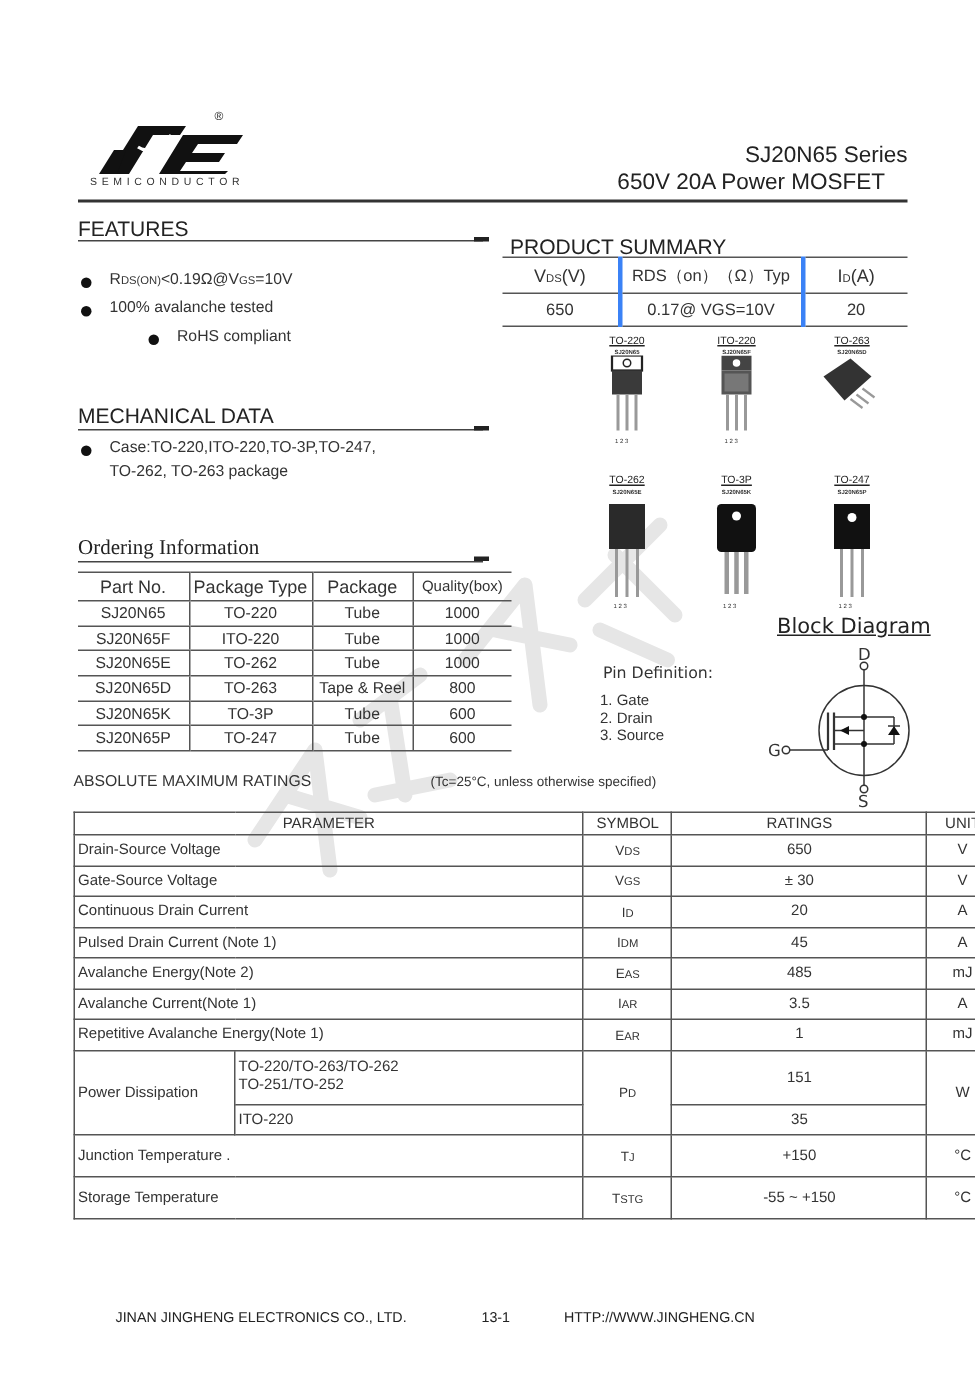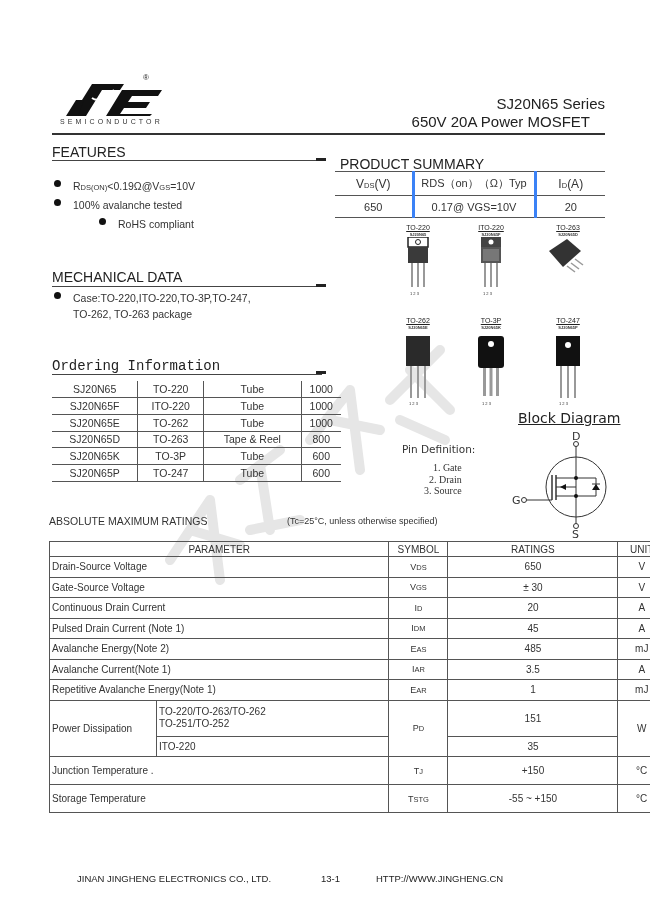--- a/index.html
+++ b/index.html
@@ -14,21 +14,21 @@
   .reg { left: 143px; top: 73px; font-size: 8px; color: #222; }
   .series { right: 45px; top: 95px; font-size: 15px; color: #222; text-align: right; }
   .subtitle { right: 60px; top: 113px; font-size: 15px; color: #222; text-align: right; }
   .header-rule { left: 52px; top: 133px; width: 553px; height: 2px; background: #333; }
 
   
   .sec-head { font-size: 14px; color: #222; }
   .sec-rule { height: 1px; background: #444; }
   .sec-tab { width: 10px; height: 3px; background: #222; }
 
-  .bullet-row { display: flex; align-items: flex-start; font-size: 10.5px; color: #333; }
+  .bullet-row { display: flex; align-items: flex-end; font-size: 10.5px; color: #333; }
   .dot { width: 7px; height: 7px; border-radius: 50%; background: #111; margin-right: 12px; flex-shrink: 0; }
   sub.s, .sm { font-size: 7.5px; vertical-align: baseline; }
 
   
   .ps-table { left: 335px; top: 171px; width: 270px; border-collapse: collapse; font-size: 11px; color: #333; }
   .ps-table td { border-top: 1px solid #555; border-bottom: 1px solid #555; text-align: center; height: 22px; }
   .ps-table td + td { border-left: 3px solid #3b82f6; }
   .ps-table tr.h td { font-size: 12px; height: 24px; margin-top: 16px; }
 
   
@@ -186,25 +186,31 @@
 
 <div class="abs sec-head" style="left:52px;top:269px;">MECHANICAL DATA</div>
 <div class="abs sec-rule" style="left:52px;top:286px;width:270px;"></div>
 <div class="abs sec-tab" style="left:316px;top:284px;"></div>
 <div class="abs bullet-row" style="left:54px;top:292px;">
   <span class="dot"></span>
   <span>Case:TO-220,ITO-220,TO-3P,TO-247,</span>
 </div>
 <div class="abs" style="left:73px;top:308px;font-size:10.5px;color:#333;">TO-262, TO-263 package</div>
 
-<div class="abs" style="left:52px;top:358px;font-size:14px;font-family:Liberation Mono, monospace;color:#222;">Ordering Information</div>
+<div class="abs" style="left:52px;top:358px;font-size:14px;font-family:Liberation Serif, serif;color:#222;">Ordering Information</div>
 <div class="abs sec-rule" style="left:52px;top:374px;width:270px;"></div>
 <div class="abs sec-tab" style="left:316px;top:371px;"></div>
 <table class="abs ord-table">
   <tbody>
+      <tr class="h">
+    <td style="width:74px;">Part No.</td>
+    <td style="width:82px;">Package Type</td>
+    <td style="width:67px;">Package</td>
+    <td class="q">Quality(box)</td>
+  </tr>
   <tr>
         <td>SJ20N65</td>
         <td>TO-220</td>
         <td>Tube</td>
         <td>1000</td>
       </tr>
   <tr>
         <td>SJ20N65F</td>
         <td>ITO-220</td>
         <td>Tube</td>
@@ -232,21 +238,21 @@
         <td>SJ20N65P</td>
         <td>TO-247</td>
         <td>Tube</td>
         <td>600</td>
       </tr>
 </tbody>
   </table>
 
 <div class="abs" style="left:518px;top:410px;font-size:14px;font-family:'DejaVu Sans',sans-serif;text-decoration:underline;color:#222;">Block Diagram</div>
 <div class="abs" style="left:402px;top:443px;font-size:10.5px;font-family:'DejaVu Sans',sans-serif;color:#333;">Pin Definition:</div>
-<div class="abs" style="left:424px;top:462px;font-size:10px;font-family:Liberation Serif, serif;color:#333;line-height:11.5px;text-align:right;">
+<div class="abs" style="left:400px;top:462px;font-size:10px;font-family:Liberation Sans, sans-serif;color:#333;line-height:11.5px;">
   <div>1. Gate</div>
   <div>2. Drain</div>
   <div>3. Source</div>
 </div>
 <svg class="abs" style="left:512px;top:430px;" width="100" height="110" viewBox="0 0 100 110">
   <text x="60" y="10" font-size="11" fill="#333" font-family="DejaVu Sans, sans-serif">D</text>
   <circle cx="64" cy="14" r="2.5" fill="#fff" stroke="#333"></circle>
   <circle cx="64" cy="57" r="30" fill="none" stroke="#333" stroke-width="1"></circle>
   <line x1="64" y1="16" x2="64" y2="94" stroke="#333"></line>
   <line x1="40" y1="45" x2="40" y2="70" stroke="#333" stroke-width="1.5"></line>

